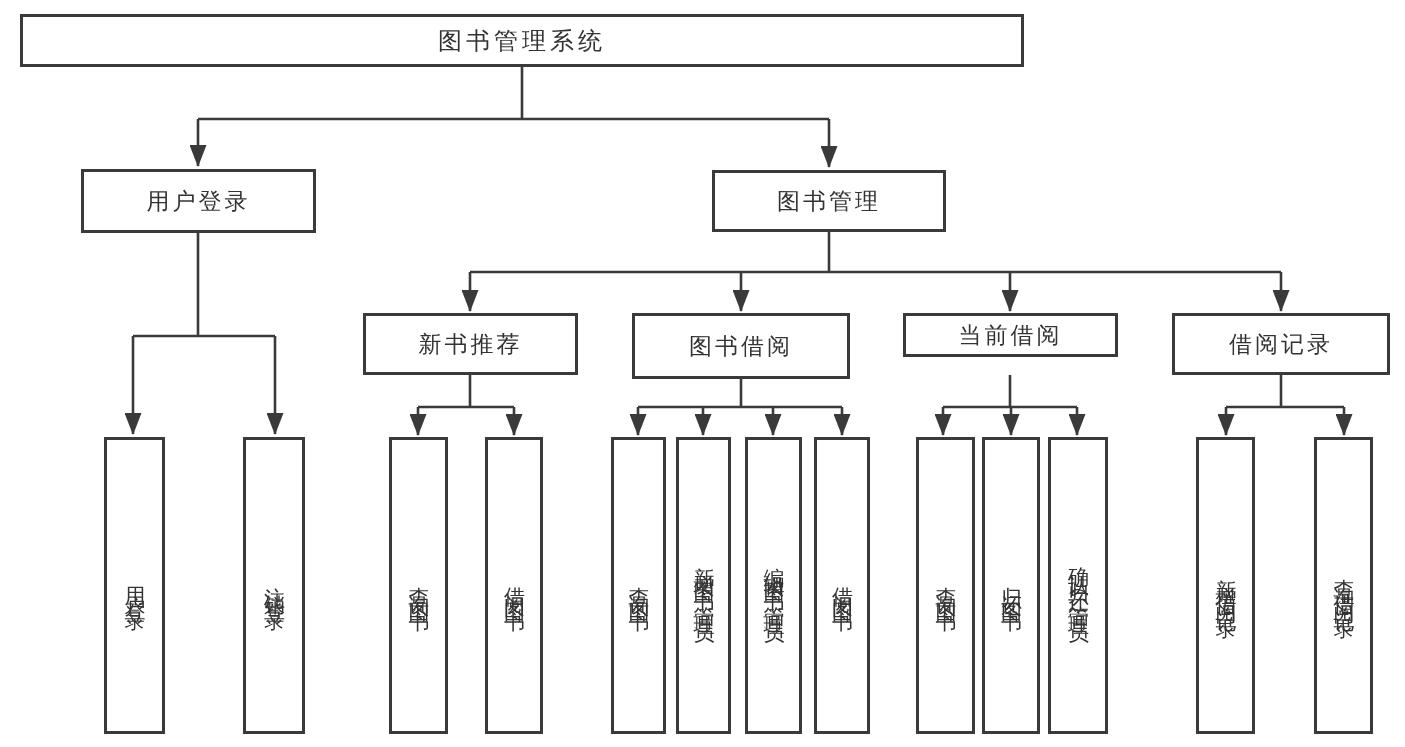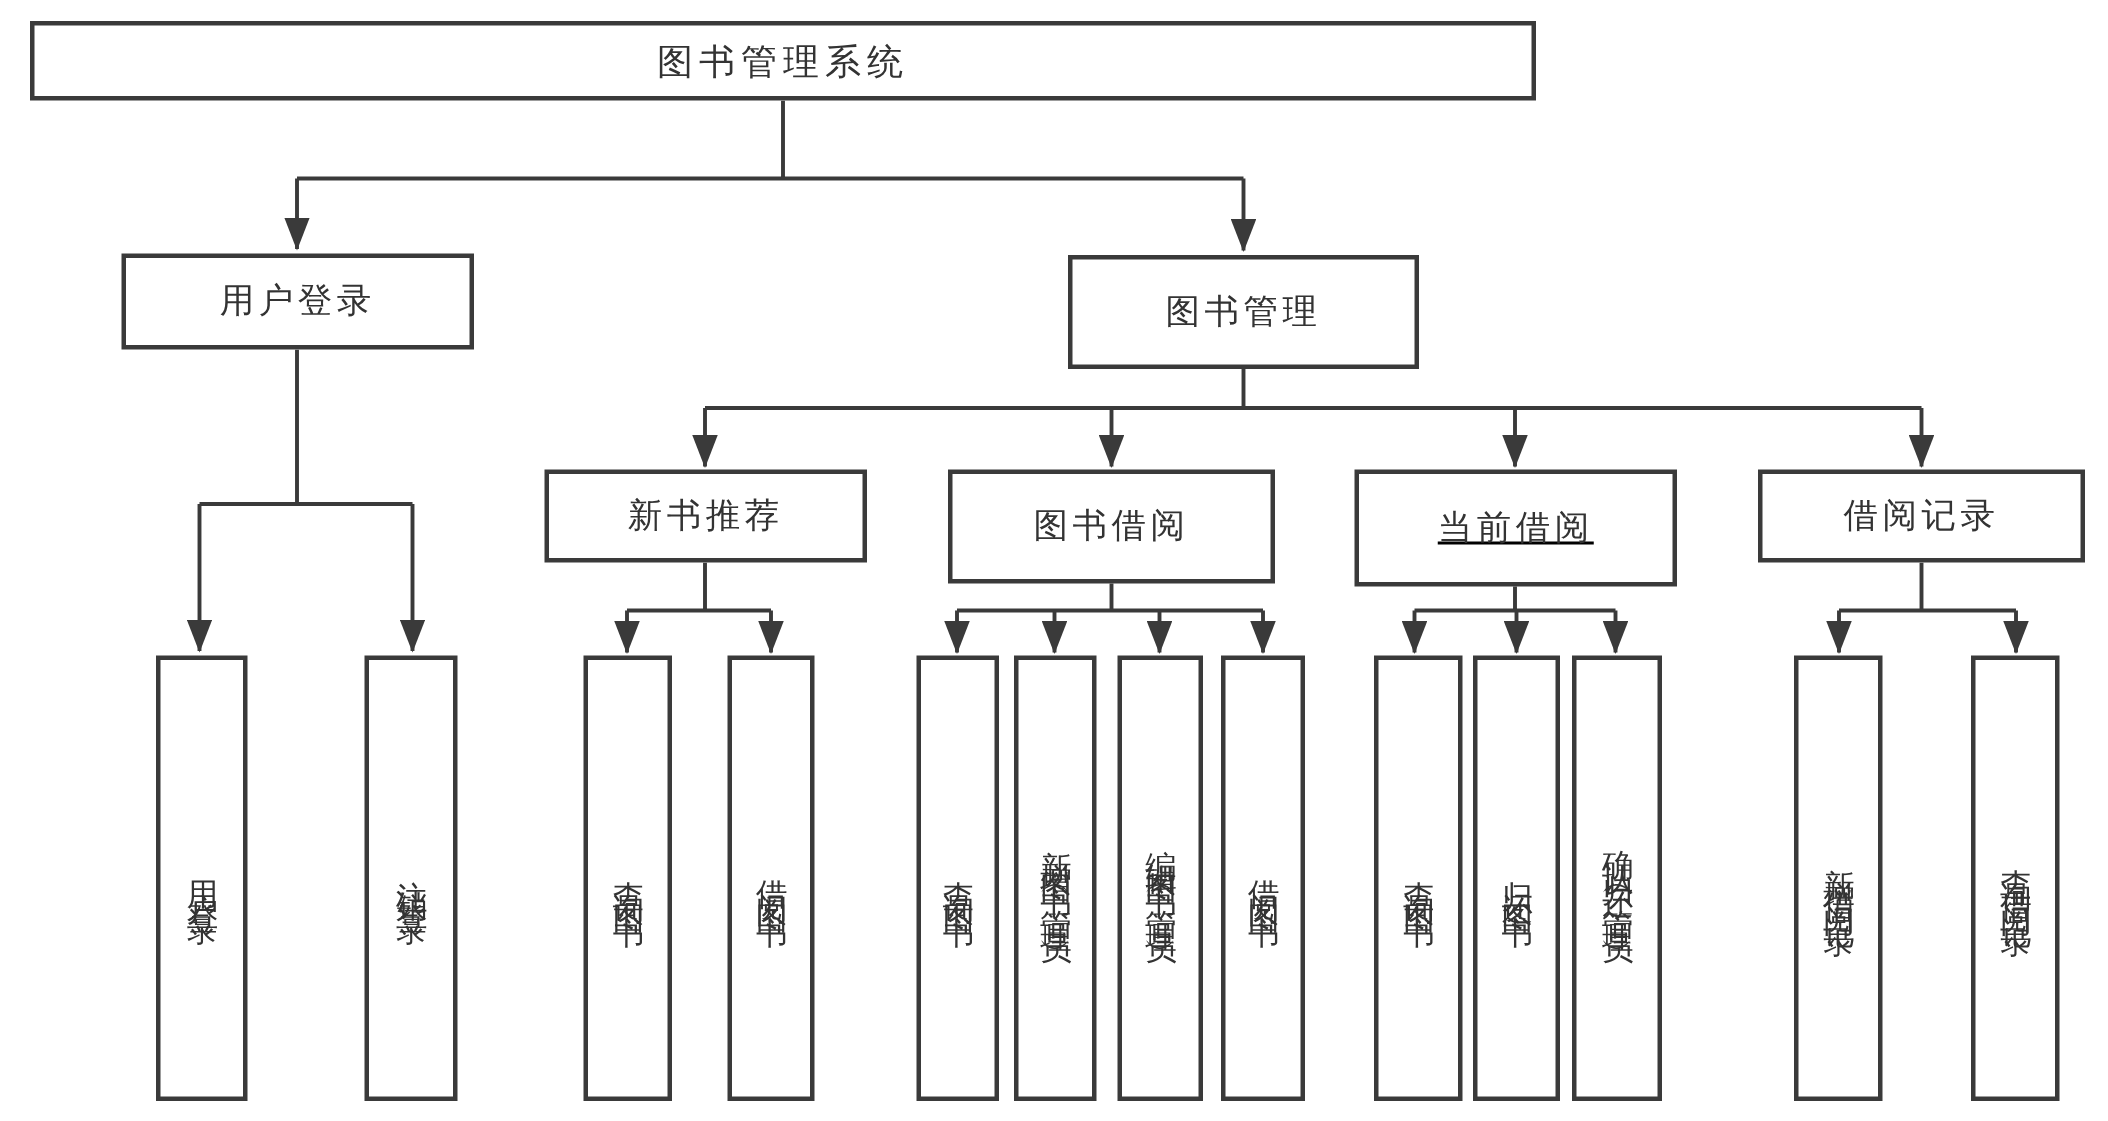--- a/index.html
+++ b/index.html
@@ -85,31 +85,31 @@
     </g>
   </svg>
 
   <div class="box" style="left:20px; top:14px; width:1004px; height:53px;">
     <span class="h-label root-label">图书管理系统</span>
   </div>
 
   <div class="box" style="left:81px; top:169px; width:235px; height:64px;">
     <span class="h-label">用户登录</span>
   </div>
-  <div class="box" style="left:712px; top:170px; width:234px; height:76px;">
+  <div class="box" style="left:712px; top:170px; width:234px; height:62px;">
     <span class="h-label">图书管理</span>
   </div>
 
   <div class="box" style="left:363px; top:313px; width:215px; height:62px;text-align:center;">
     <span class="h-label">新书推荐</span>
   </div>
-  <div class="box" style="left:632px; top:313px; width:218px; height:76px;text-align:right;">
+  <div class="box" style="left:632px; top:313px; width:218px; height:66px;text-align:right;">
     <span class="h-label">图书借阅</span>
   </div>
-  <div class="box" style="left:903px; top:313px; width:215px; height:78px;text-decoration:underline;">
+  <div class="box" style="left:903px; top:313px; width:215px; height:44px;">
     <span class="h-label">当前借阅</span>
   </div>
   <div class="box" style="left:1172px; top:313px; width:218px; height:62px;">
     <span class="h-label">借阅记录</span>
   </div>
 
   <div class="box" style="left:104px; top:437px; width:61px; height:297px;">
     <span class="v-label">用户登录</span>
   </div>
   <div class="box" style="left:243px; top:437px; width:62px; height:297px;">

